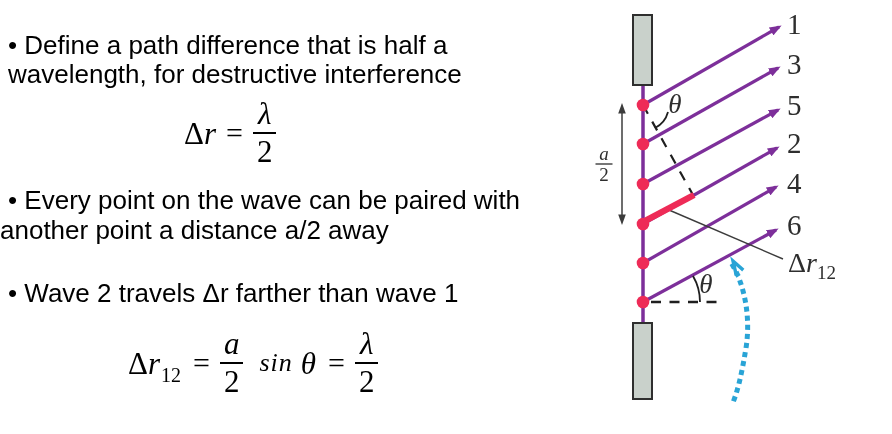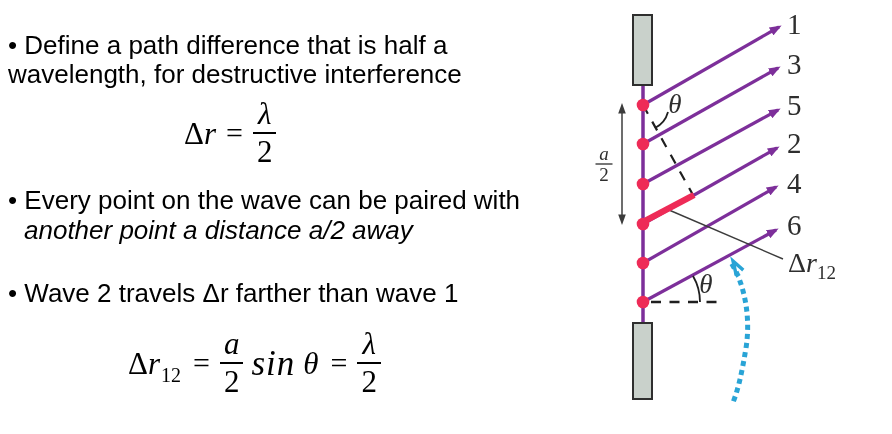--- a/index.html
+++ b/index.html
@@ -8,34 +8,34 @@
   .txt{position:absolute;font-size:26px;line-height:30px;color:#000;white-space:nowrap;}
   .formula{position:absolute;display:flex;align-items:center;color:#000;
            font-family:"Liberation Serif", serif;white-space:nowrap;}
   .fm{font-size:31px;line-height:1;}
   .it{font-style:italic;}
   .eq{font-size:30px;line-height:1;margin:0 10px;}
   .frac{display:inline-flex;flex-direction:column;align-items:center;}
   .frac .num,.frac .den{font-size:31px;line-height:1.04;padding:0 4px;}
   .fbar{display:block;align-self:stretch;height:0;border-top:2.4px solid #000;margin:2px 0;}
   .sub12{font-size:20px;line-height:1;position:relative;top:12px;margin:0 2px 0 1px;}
-  .func{font-size:35px;line-height:1;margin-left:8px;letter-spacing:1px;}
+  .func{font-size:26px;line-height:1;margin-left:16px;letter-spacing:1px;}
   .angle{font-size:31px;line-height:1;margin-left:8px;margin-right:2px;}
   .diagram-svg{position:absolute;left:0;top:0;width:892px;height:434px;}
   .slabel{font-family:"Liberation Serif", serif;fill:#2e2e2e;}
 </style>
 </head>
 <body>
 
 <div class="slide">
 
   <div class="txt" style="left:8px;top:30px;">• Define a path difference that is half a</div>
   <div class="txt" style="left:8px;top:59px;text-align:center;">wavelength, for destructive interference</div>
   <div class="txt" style="left:8px;top:185px;">• Every point on the wave can be paired with</div>
-  <div class="txt" style="left:24px;top:215px;font-style:italic;">another point a distance a/2 away</div>
+  <div class="txt" style="left:0;top:215px;">another point a distance a/2 away</div>
   <div class="txt" style="left:8px;top:278px;">• Wave 2 travels Δr farther than wave 1</div>
 
   <div class="formula" style="left:184px;top:98px;">
     <span class="fm">Δ</span>
     <span class="fm it">r</span>
     <span class="eq">=</span>
     <span class="frac">
       <span class="num it">λ</span>
       <span class="fbar"></span>
       <span class="den">2</span>

